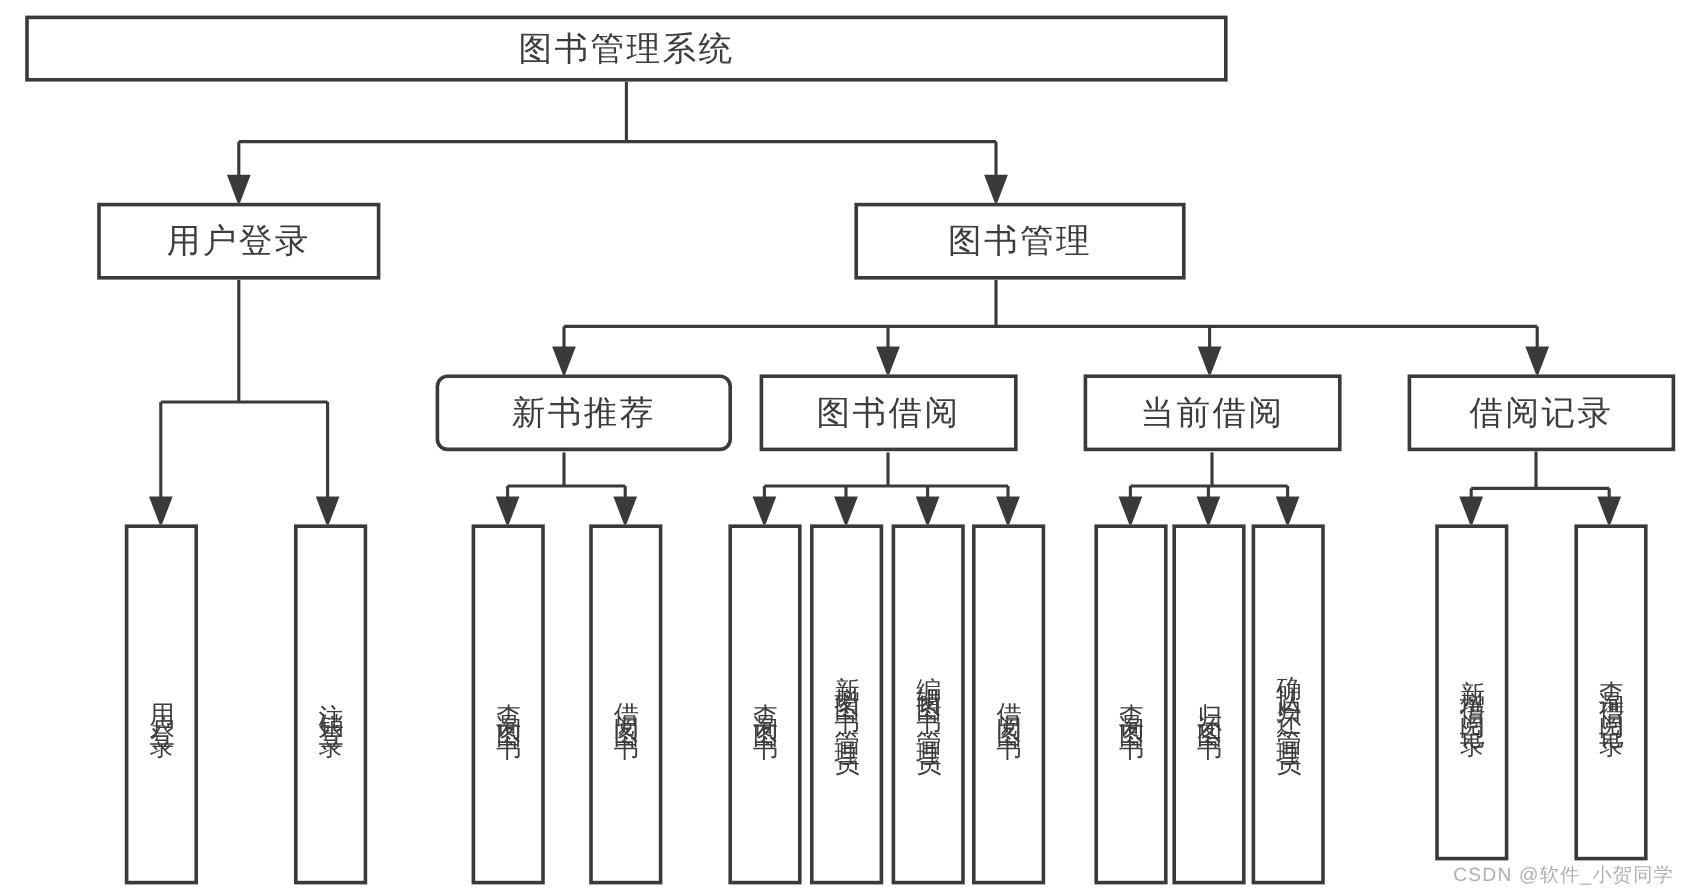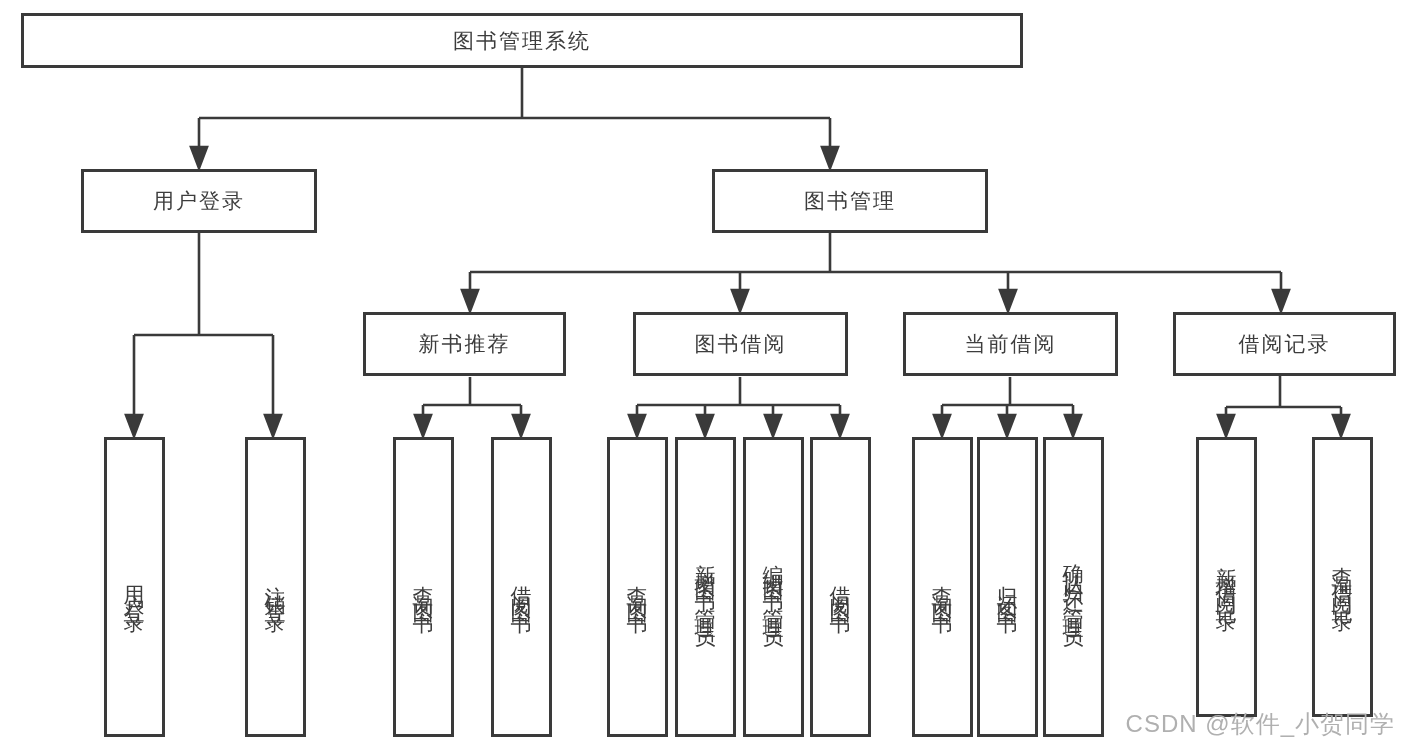--- a/index.html
+++ b/index.html
@@ -30,41 +30,41 @@
     position:absolute;
     box-sizing:border-box;
     background:#ffffff;
     border:3px solid var(--border);
     display:flex;
     align-items:center;
     justify-content:center;
     color:var(--text);
   }
   .hbox{
-    font-size:21px;
+    font-size:28px;
     letter-spacing:2px;
   }
   .vbox{
     width:61px;
     height:300px;
   }
   .vbox .vtext{
     writing-mode:vertical-rl;
     text-orientation:mixed;
     font-size:21px;
     letter-spacing:9px;
     line-height:1;
     color:var(--text);
     white-space:nowrap;
   }
   .watermark{
     position:absolute;
     right:10px;
     bottom:7px;
-    font-size:24px;
+    font-size:16px;
     color:var(--watermark);
     letter-spacing:1px;
     white-space:nowrap;
     margin-top:12px;
   }
 </style>
 </head>
 <body>
 
 <div class="canvas">
@@ -151,21 +151,21 @@
     <span>图书管理系统</span>
   </div>
 
   <div class="node hbox" style="left:81px;top:169px;width:236px;height:64px;">
     <span>用户登录</span>
   </div>
   <div class="node hbox" style="left:712px;top:169px;width:276px;height:64px;">
     <span>图书管理</span>
   </div>
 
-  <div class="node hbox" style="left:363px;top:312px;width:203px;height:64px;">
+  <div class="node hbox" style="left:363px;top:312px;width:247px;height:64px;border-radius:10px;">
     <span>新书推荐</span>
   </div>
   <div class="node hbox" style="left:903px;top:312px;width:215px;height:64px;">
     <span>当前借阅</span>
   </div>
   <div class="node hbox" style="left:633px;top:312px;width:215px;height:64px;">
     <span>图书借阅</span>
   </div>
   <div class="node hbox" style="left:1173px;top:312px;width:223px;height:64px;">
     <span>借阅记录</span>

